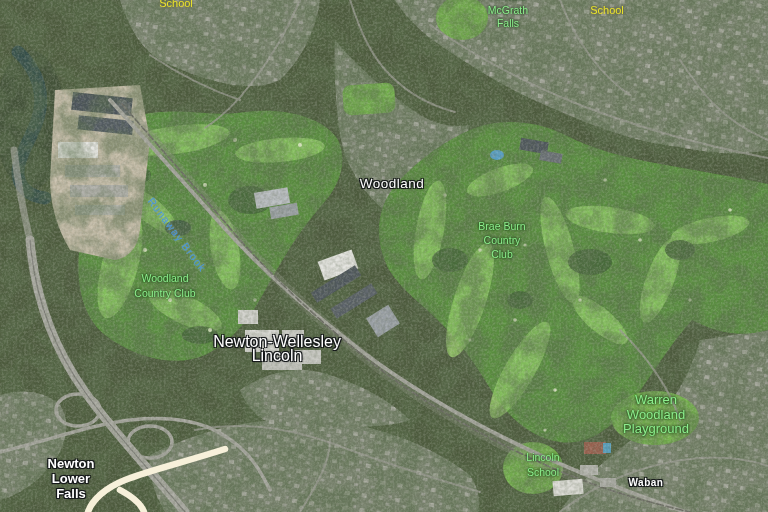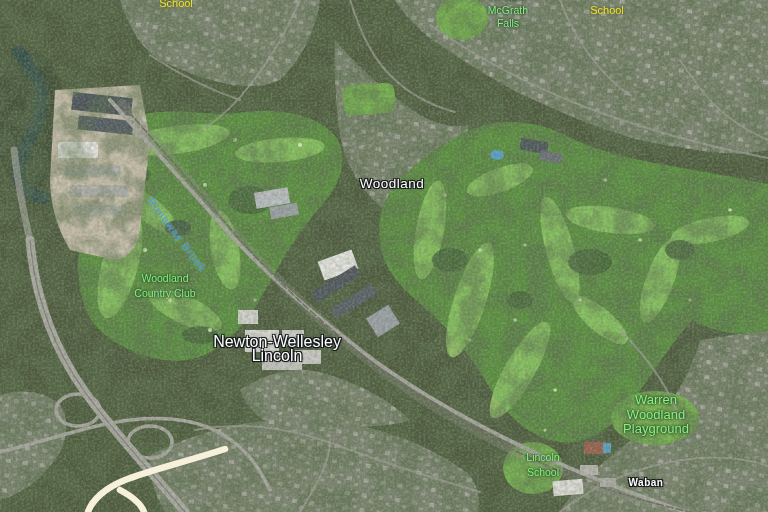--- a/index.html
+++ b/index.html
@@ -234,20 +234,25 @@
         <div>Richard</div>
         <div>McGrath</div>
         <div>Falls</div>
       </div>
       <div class="map-label" style="left: 607px; top: 10px; font-size: 11px; line-height: 13px; color: rgb(236, 228, 43); text-shadow: rgba(70, 60, 0, 0.75) 0px 0px 3px;">
         <div>School</div>
       </div>
       <div class="map-label" style="left: 392px; top: 184px; font-size: 13.5px; line-height: 16px; letter-spacing: 0.5px; color: rgb(255, 255, 255); text-shadow: rgb(21, 24, 26) -1px -1px 0px, rgb(21, 24, 26) 1px -1px 0px, rgb(21, 24, 26) -1px 1px 0px, rgb(21, 24, 26) 1px 1px 0px, rgb(0, 0, 0) 0px 0px 3px;">
         <div>Woodland</div>
       </div>
+      <div class="map-label" style="left: 502px; top: 240px; font-size: 10.5px; line-height: 14px; color: rgb(141, 238, 141); text-shadow: rgba(0, 45, 0, 0.85) 0px 0px 3px, rgba(0, 45, 0, 0.6) 0px 0px 2px;">
+        <div>Brae Burn</div>
+        <div>Country</div>
+        <div>Club</div>
+      </div>
       <div class="map-label" style="left: 177px; top: 235px; font-size: 10.5px; line-height: 13px; letter-spacing: 1.2px; transform: translate(-50%, -50%) rotate(53deg); color: rgb(70, 149, 219); text-shadow: rgba(235, 245, 255, 0.45) 0px 0px 2px;">
         <div>Runaway Brook</div>
       </div>
       <div class="map-label" style="left: 165px; top: 286px; font-size: 10.5px; line-height: 15px; color: rgb(141, 238, 141); text-shadow: rgba(0, 45, 0, 0.85) 0px 0px 3px, rgba(0, 45, 0, 0.6) 0px 0px 2px;">
         <div>Woodland</div>
         <div>Country Club</div>
       </div>
       <div class="map-label" style="left: 277px; top: 348px; font-size: 16px; line-height: 13.5px; color: rgb(255, 255, 255); text-shadow: rgb(21, 24, 26) -1px -1px 0px, rgb(21, 24, 26) 1px -1px 0px, rgb(21, 24, 26) -1px 1px 0px, rgb(21, 24, 26) 1px 1px 0px, rgb(0, 0, 0) 0px 0px 3px;">
         <div>Newton-Wellesley</div>
         <div>Lincoln</div>
@@ -257,15 +262,20 @@
         <div>Woodland</div>
         <div>Playground</div>
       </div>
       <div class="map-label" style="left: 543px; top: 465px; font-size: 10.5px; line-height: 15px; color: rgb(141, 238, 141); text-shadow: rgba(0, 45, 0, 0.85) 0px 0px 3px, rgba(0, 45, 0, 0.6) 0px 0px 2px;">
         <div>Lincoln</div>
         <div>School</div>
       </div>
       <div class="map-label bold" style="left: 646px; top: 483px; font-size: 10px; line-height: 16px; letter-spacing: 0.5px; color: rgb(255, 255, 255); text-shadow: rgb(21, 24, 26) -1px -1px 0px, rgb(21, 24, 26) 1px -1px 0px, rgb(21, 24, 26) -1px 1px 0px, rgb(21, 24, 26) 1px 1px 0px, rgb(0, 0, 0) 0px 0px 3px;">
         <div>Waban</div>
       </div>
+      <div class="map-label bold" style="left: 71px; top: 478px; font-size: 13px; line-height: 15px; color: rgb(255, 255, 255); text-shadow: rgb(21, 24, 26) -1px -1px 0px, rgb(21, 24, 26) 1px -1px 0px, rgb(21, 24, 26) -1px 1px 0px, rgb(21, 24, 26) 1px 1px 0px, rgb(0, 0, 0) 0px 0px 3px;">
+        <div>Newton</div>
+        <div>Lower</div>
+        <div>Falls</div>
+      </div>
     </div>
 
 </div>
 
 </body></html>

